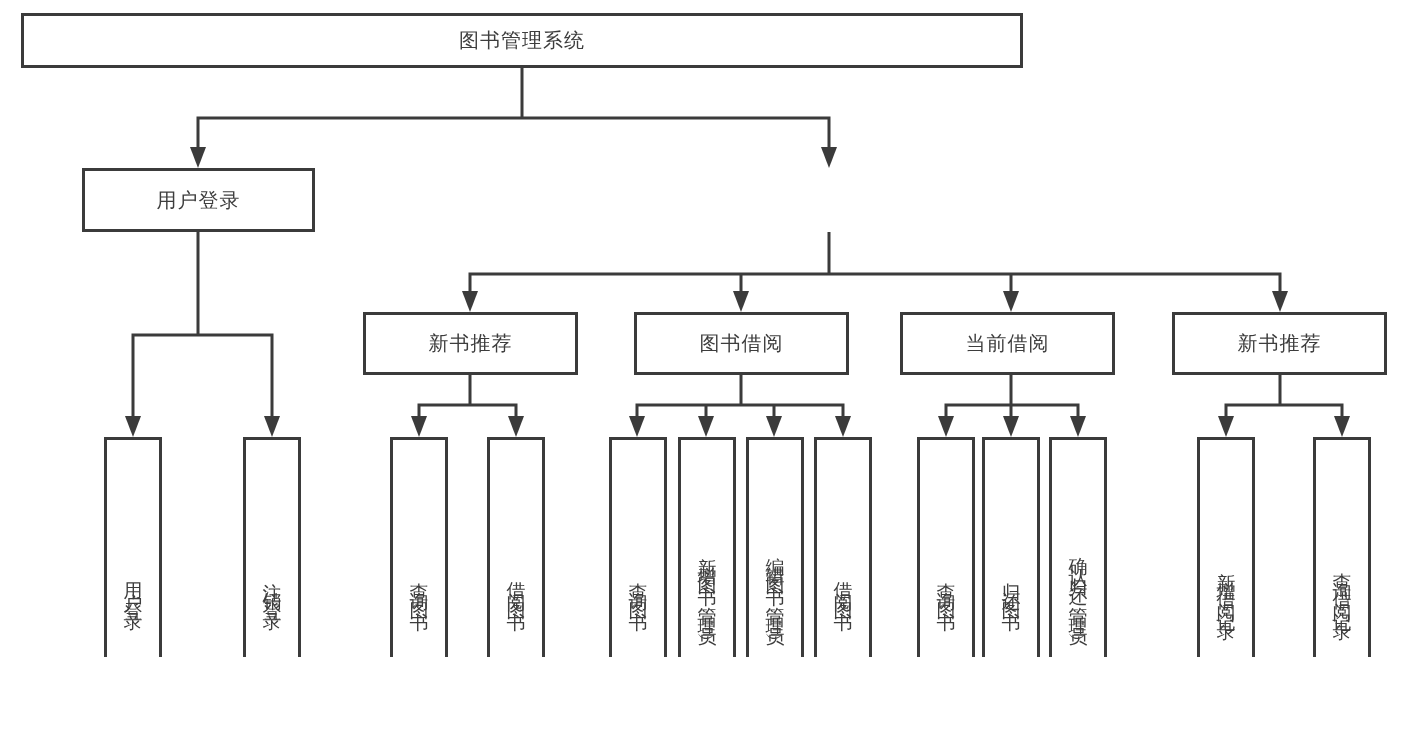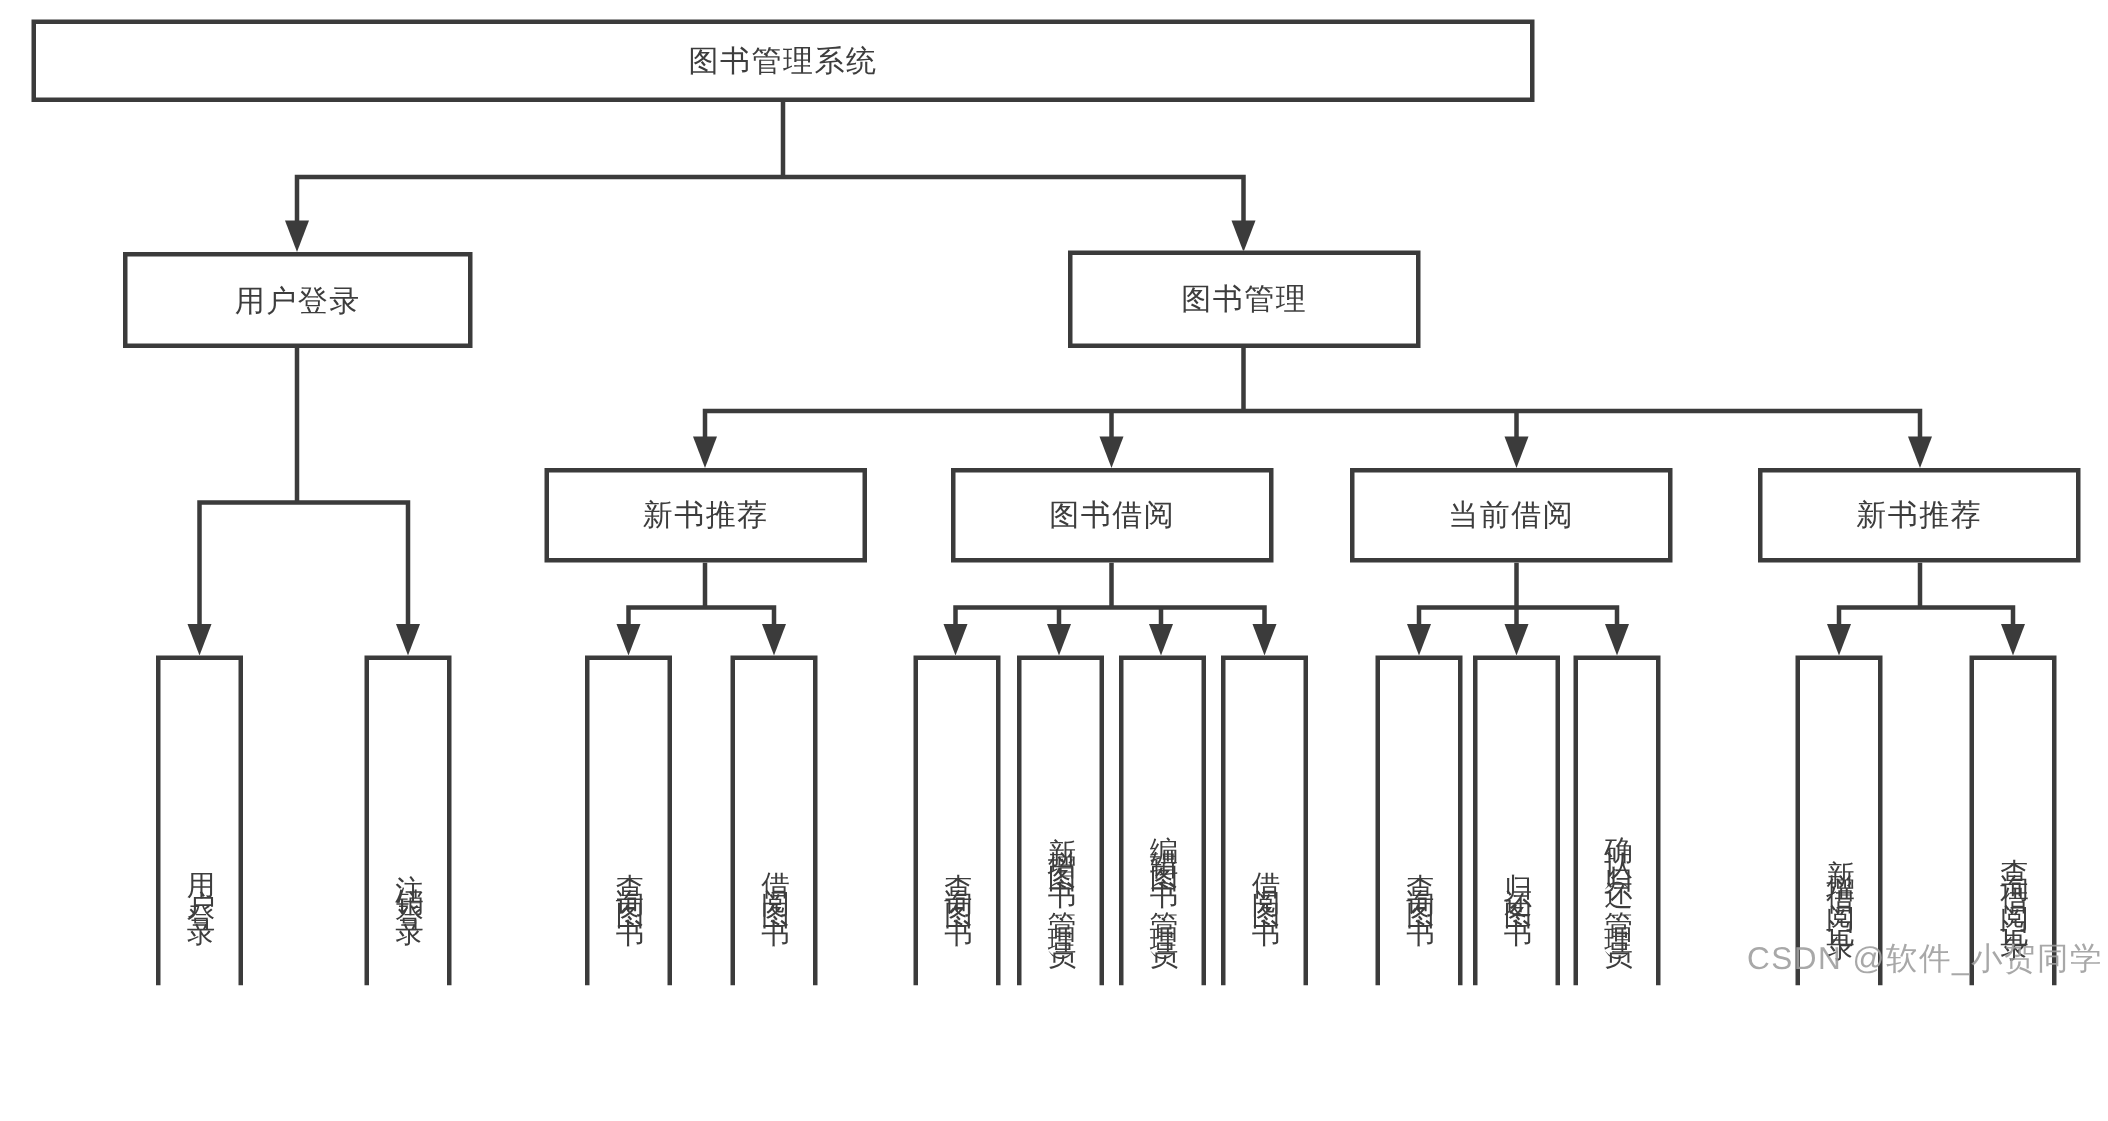--- a/index.html
+++ b/index.html
@@ -119,23 +119,20 @@
     </g>
   </svg>
 
   <div class="box h root">
     <span>图书管理系统</span>
   </div>
 
   <div class="box h l2a">
     <span>用户登录</span>
   </div>
-  <div class="box h l2b">
-    <span>图书管理</span>
-  </div>
 
   <div class="box h l3 l3b">
     <span>图书借阅</span>
   </div>
   <div class="box h l3 l3a">
     <span>新书推荐</span>
   </div>
   <div class="box h l3 l3c">
     <span>当前借阅</span>
   </div>
@@ -180,14 +177,13 @@
     <span>确认归还（管理员）</span>
   </div>
 
   <div class="box leaf lf12">
     <span>新增借阅记录</span>
   </div>
   <div class="box leaf lf13">
     <span>查询借阅记录</span>
   </div>
 
-  <div class="watermark">CSDN @软件_小贺同学</div>
 </div>
 
 </body></html>

